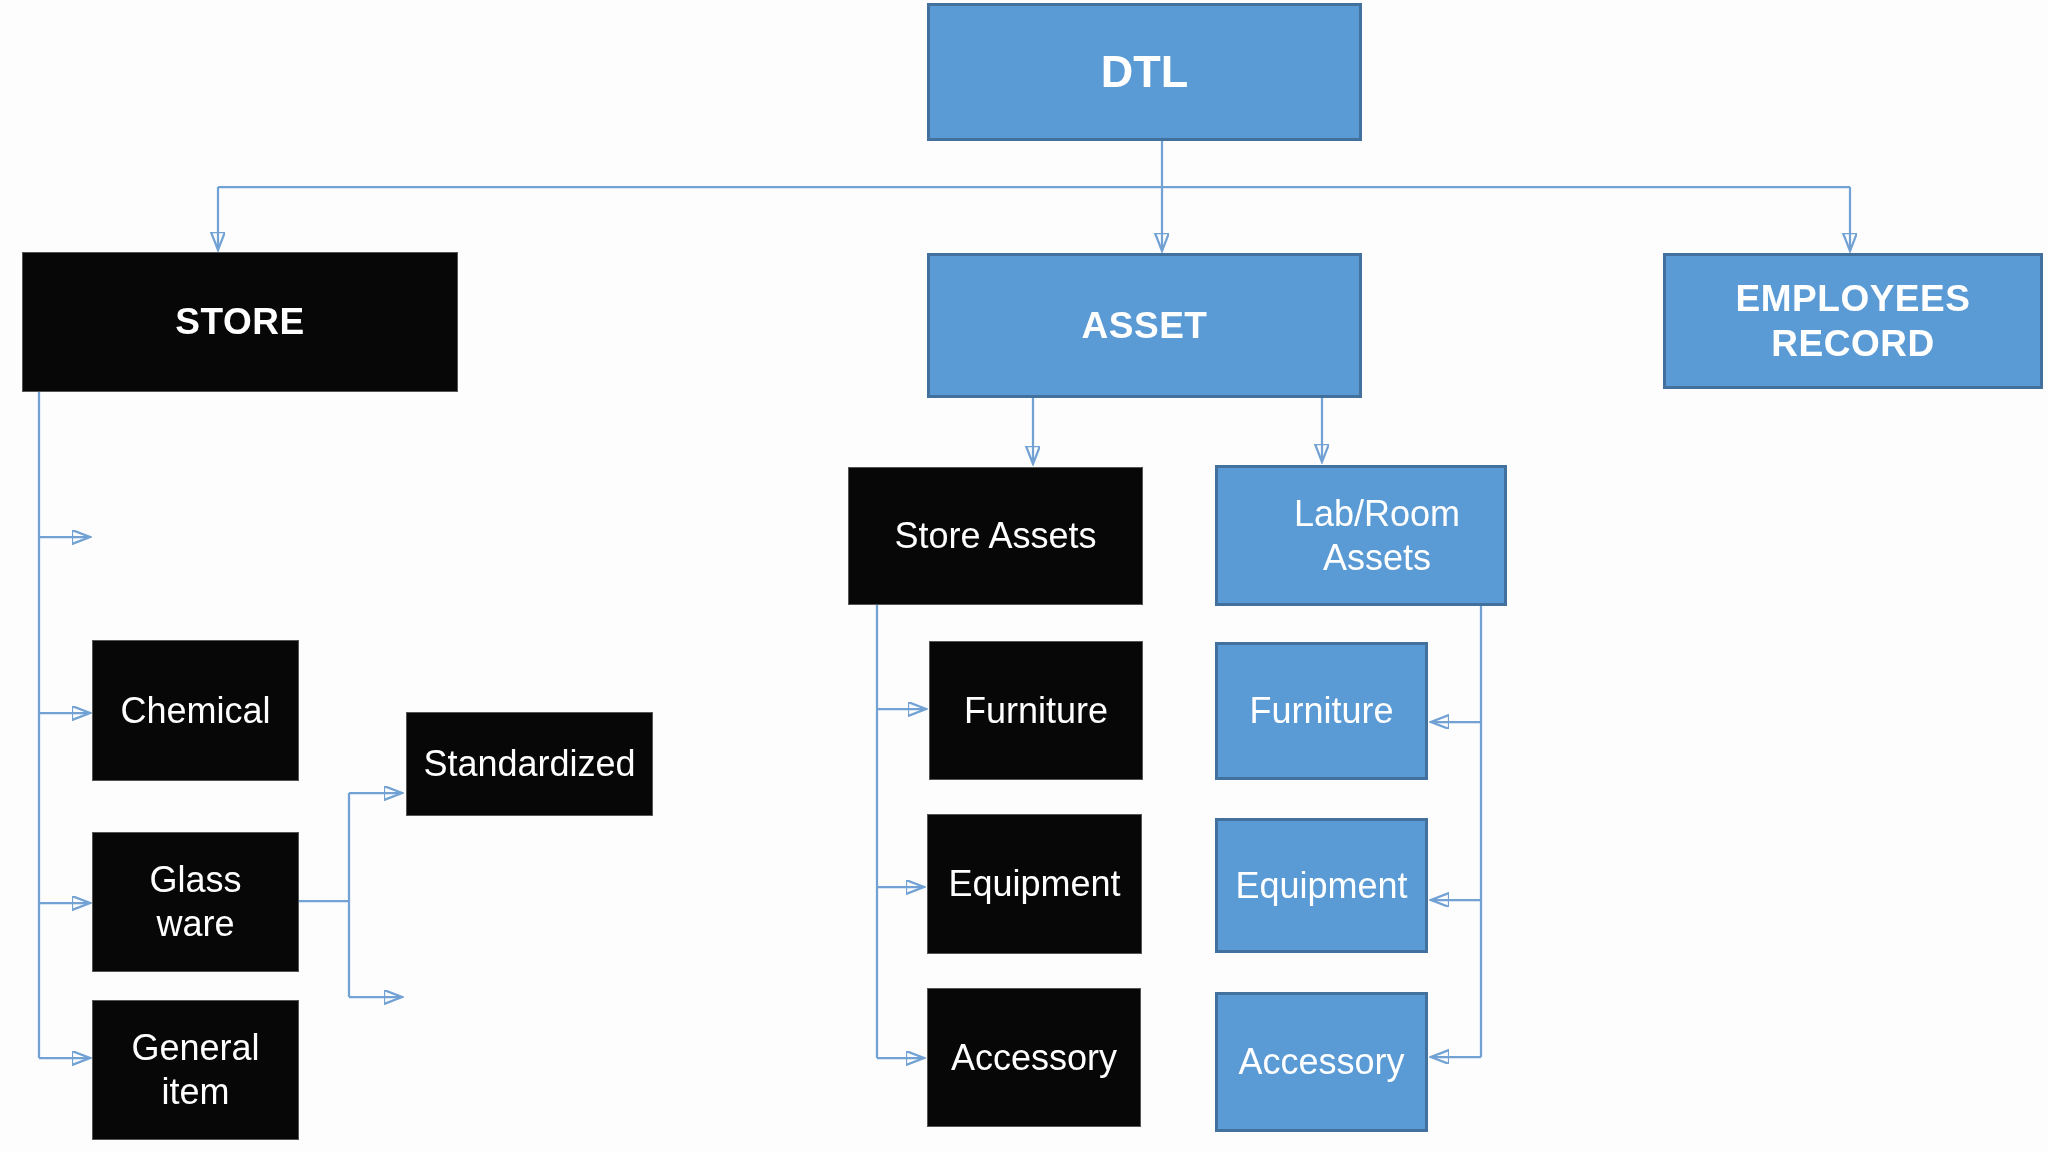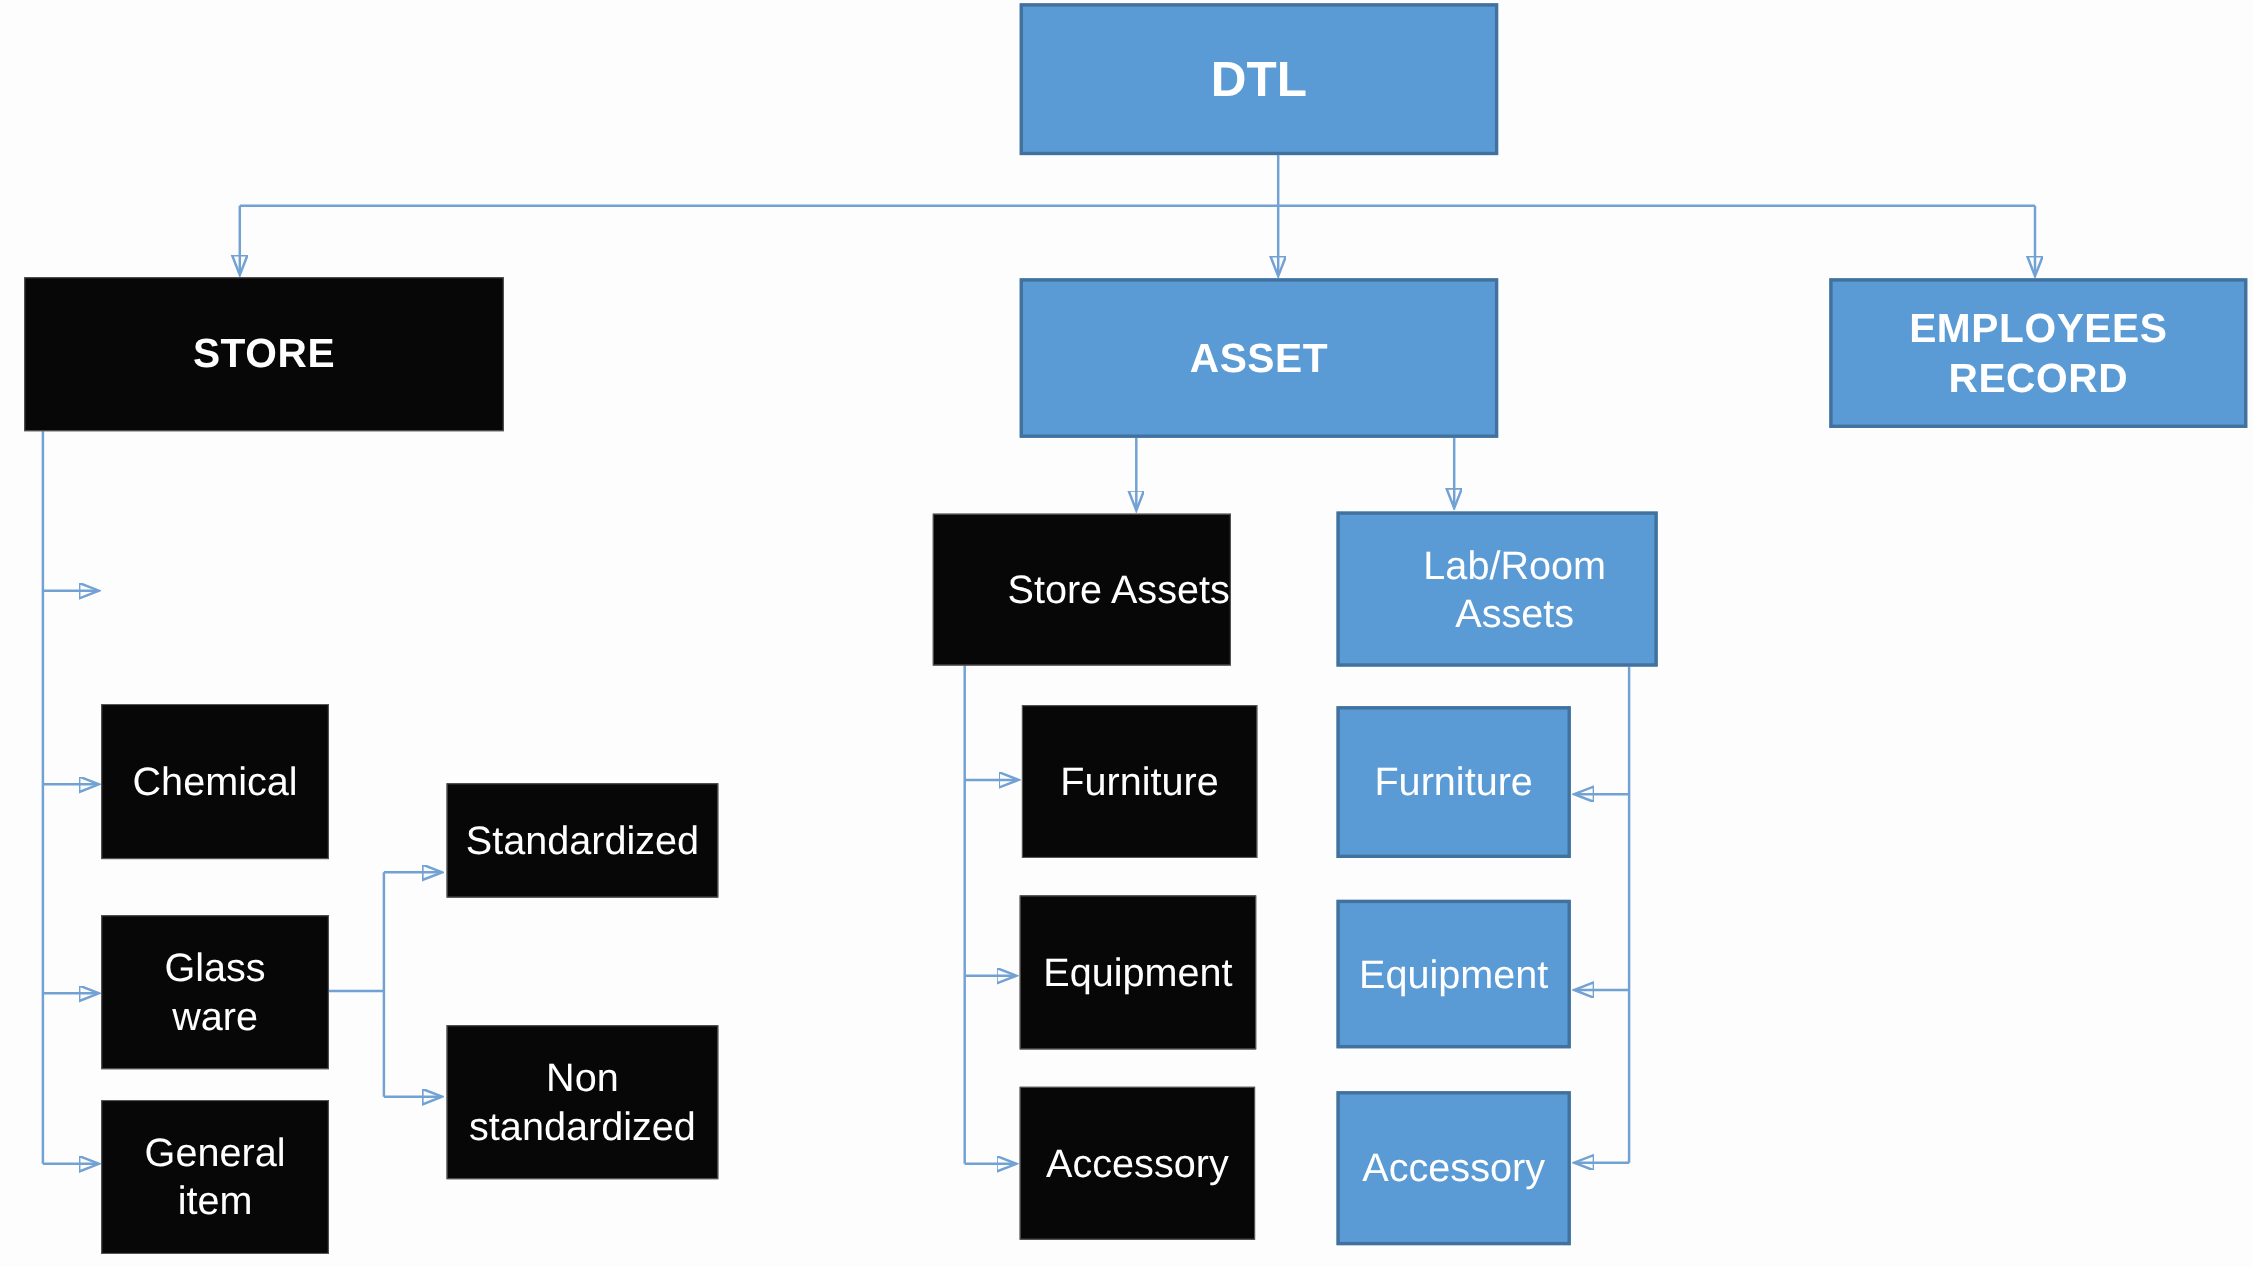--- a/index.html
+++ b/index.html
@@ -129,25 +129,22 @@
   </div>
 
   <div class="node black sub wrap-narrow" style="left:92px; top:1000px; width:207px; height:140px;">
     <span>General item</span>
   </div>
 
   <div class="node black sub" style="left:406px; top:712px; width:247px; height:104px;">
     <span>Standardized</span>
   </div>
 
-  <div class="node black sub" style="left:406px; top:932px; width:247px; height:140px;">
-    <span>Non standardized</span>
-  </div>
 
-  <div class="node black sub" style="left:848px; top:467px; width:271px; height:138px;justify-content:flex-end;">
+  <div class="node black sub" style="left:848px; top:467px; width:295px; height:138px;">
     <span>Store Assets</span>
   </div>
 
   <div class="node blue sub wrap-mid" style="left:1215px; top:465px; width:292px; height:141px;padding-left:32px;">
     <span>Lab/Room Assets</span>
   </div>
 
   <div class="node black sub" style="left:929px; top:641px; width:214px; height:139px;">
     <span>Furniture</span>
   </div>

